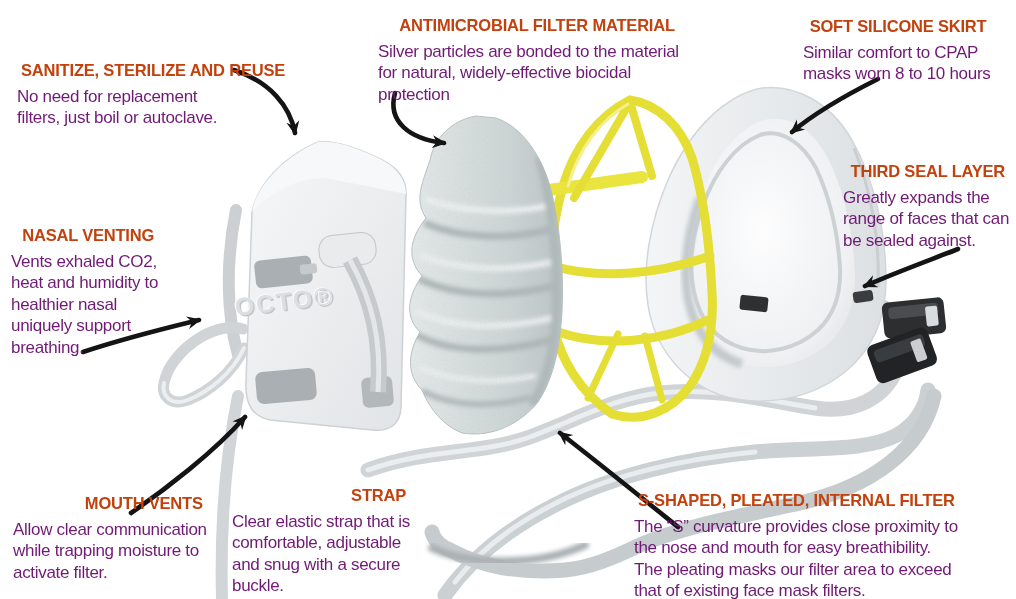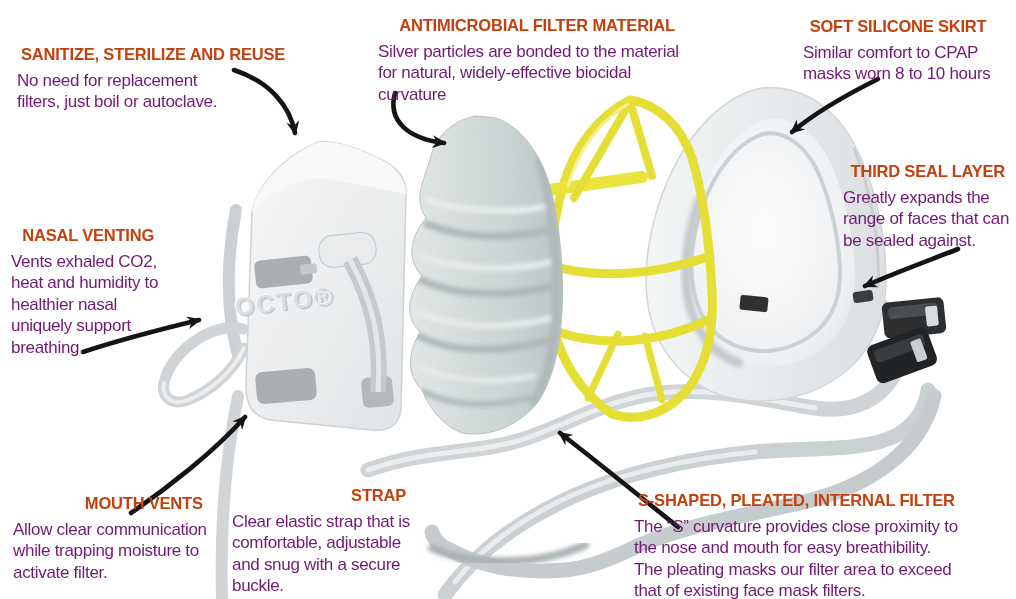--- a/index.html
+++ b/index.html
@@ -139,31 +139,31 @@
       <path d="M 234,70 C 270,82 290,106 295,133" marker-end="url(#ah)"></path>
       <path d="M 395,93 C 387,122 410,139 444,143" marker-end="url(#ah)"></path>
       <path d="M 878,79 C 848,94 816,112 792,132" marker-end="url(#ah)"></path>
       <path d="M 958,249 C 930,260 894,273 865,286" marker-end="url(#ah)"></path>
       <path d="M 83,352 C 122,339 166,328 199,320" marker-end="url(#ah)"></path>
       <path d="M 131,513 C 166,489 214,452 245,417" marker-end="url(#ah)"></path>
       <path d="M 678,527 C 642,498 600,464 560,433" marker-end="url(#ah)"></path>
     </g>
   </svg>
 
-  <div class="label" style="left:17px;top:40px">
+  <div class="label" style="left:17px;top:56px">
     <div class="hd">SANITIZE, STERILIZE AND REUSE</div>
     <div class="ln">No need for replacement</div>
     <div class="ln">filters, just boil or autoclave.</div>
   </div>
 
   <div class="label" style="left:378px;top:11px">
     <div class="hd">ANTIMICROBIAL FILTER MATERIAL</div>
     <div class="ln">Silver particles are bonded to the material</div>
     <div class="ln">for natural, widely-effective biocidal</div>
-    <div class="ln">curvature</div>
+    <div class="ln">protection</div>
   </div>
 
   <div class="label" style="left:803px;top:12px">
     <div class="hd">SOFT SILICONE SKIRT</div>
     <div class="ln">Similar comfort to CPAP</div>
     <div class="ln">masks worn 8 to 10 hours</div>
   </div>
 
   <div class="label" style="left:843px;top:157px">
     <div class="hd">THIRD SEAL LAYER</div>

